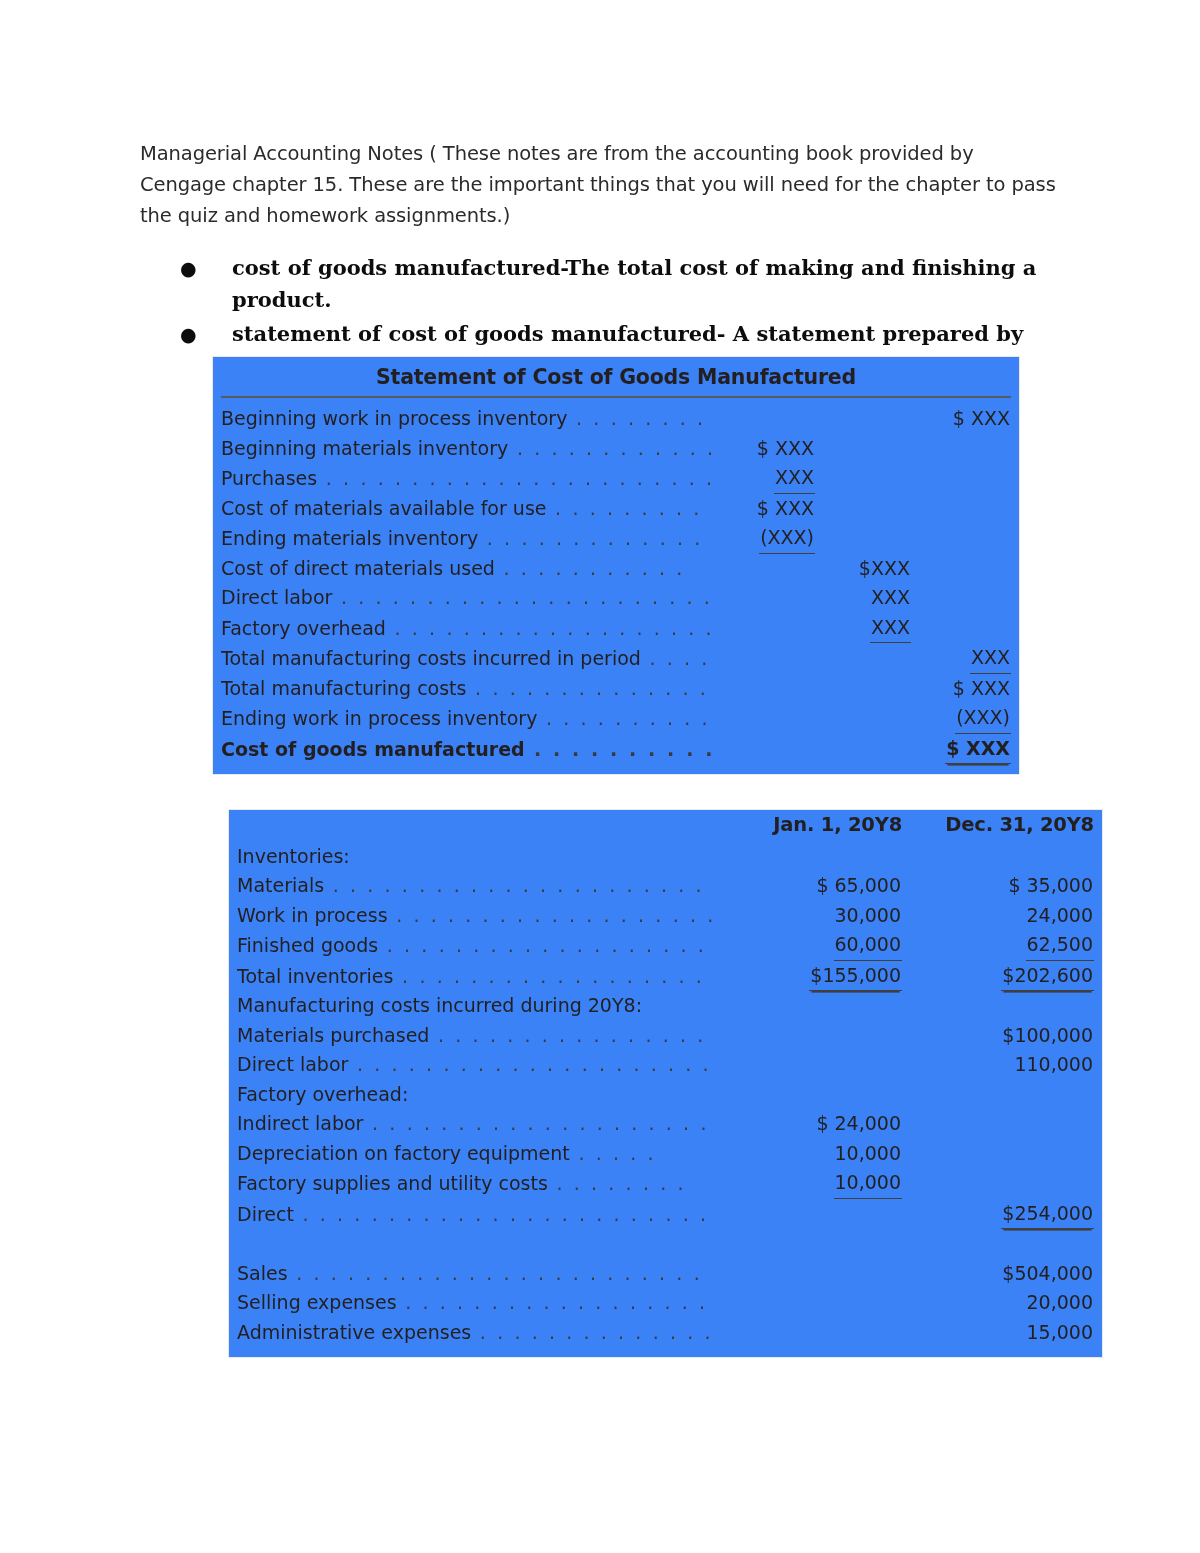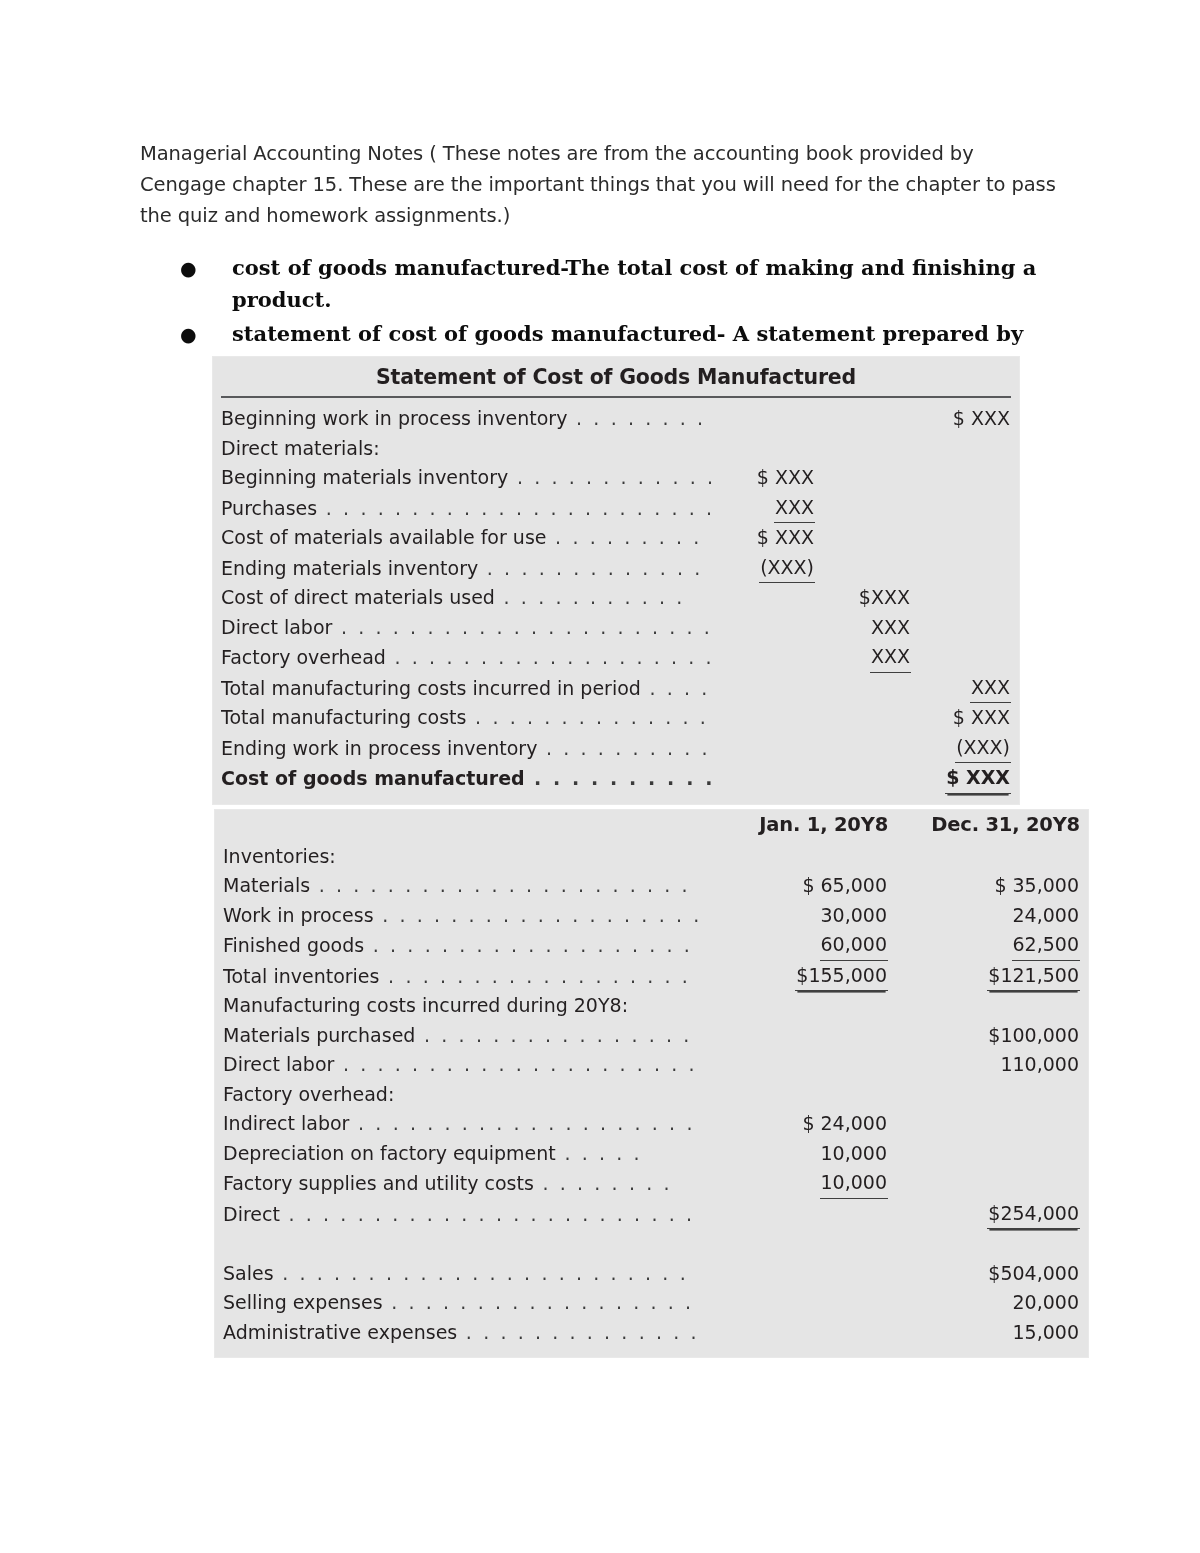--- a/index.html
+++ b/index.html
@@ -64,21 +64,21 @@
   }
   .bullet-text {
     flex: 1 1 auto;
     font-weight: 600;
     margin-left: 18px;
   }
 
   
   .figure {
     position: absolute;
-    background: #e5e5e5;
+    background: #3b82f6;
     box-shadow: 0 0 0 1px #e9e9e9;
     font-family: "DejaVu Sans", sans-serif;
     color: #231f20;
   }
   .fig-title {
     text-align: center;
     font-weight: bold;
     font-size: 20.5px;
     letter-spacing: -0.2px;
     padding: 8px 0 7px 0;
@@ -142,21 +142,21 @@
   
   #fig1 {
     left: 213px;
     top: 357px;
     width: 806px;
   }
   #fig1 .body { padding: 6px 8px 10px 8px; }
 
   
   #fig2 {
-    left: 215px;
+    left: 229px;
     top: 810px;
     width: 873px;
   }
   #fig2 .body { padding: 0 8px 10px 8px; }
   #fig2 .hdr td {
     font-weight: bold;
     font-size: 19.5px;
     text-align: right;
     padding-bottom: 2px;
     letter-spacing: -0.2px;
@@ -190,26 +190,20 @@
           <col style="width:104px">
           <col style="width:96px">
           <col style="width:100px">
         </colgroup>
         <tbody id="fig1-body">
             <tr>
               <td class="lbl"><span class="lbl-inner">Beginning work in process inventory</span><span class="leader"> . . . . . . . . . .</span></td>
               <td class="num"><span class="v "></span></td>
               <td class="num"><span class="v "></span></td>
               <td class="num"><span class="v ">$ XXX</span></td>
-            </tr>
-            <tr>
-              <td class="lbl"><span class="lbl-inner">Direct materials:</span></td>
-              <td class="num"><span class="v "></span></td>
-              <td class="num"><span class="v "></span></td>
-              <td class="num"><span class="v "></span></td>
             </tr>
             <tr>
               <td class="lbl ind1"><span class="lbl-inner">Beginning materials inventory</span><span class="leader"> . . . . . . . . . . . . .</span></td>
               <td class="num"><span class="v ">$ XXX</span></td>
               <td class="num"><span class="v "></span></td>
               <td class="num"><span class="v "></span></td>
             </tr>
             <tr>
               <td class="lbl ind1"><span class="lbl-inner">Purchases</span><span class="leader"> . . . . . . . . . . . . . . . . . . . . . . . . . .</span></td>
               <td class="num"><span class="v u1">XXX</span></td>
@@ -307,21 +301,21 @@
               <td class="num"><span class="v ">24,000</span></td>
             </tr>
             <tr>
               <td class="lbl ind1"><span>Finished goods</span><span class="leader"> . . . . . . . . . . . . . . . . . . . . . . . .</span></td>
               <td class="num"><span class="v u1">60,000</span></td>
               <td class="num"><span class="v u1">62,500</span></td>
             </tr>
             <tr>
               <td class="lbl"><span>Total inventories</span><span class="leader"> . . . . . . . . . . . . . . . . . . . . . . . . .</span></td>
               <td class="num"><span class="v u2">$155,000</span></td>
-              <td class="num"><span class="v u2">$121,500</span></td>
+              <td class="num"><span class="v u2">$202,600</span></td>
             </tr>
             <tr>
               <td class="lbl"><span>Manufacturing costs incurred during 20Y8:</span></td>
               <td class="num"><span class="v "></span></td>
               <td class="num"><span class="v "></span></td>
             </tr>
             <tr>
               <td class="lbl ind1"><span>Materials purchased</span><span class="leader"> . . . . . . . . . . . . . . . . . . . . .</span></td>
               <td class="num"><span class="v "></span></td>
               <td class="num"><span class="v ">$100,000</span></td>

